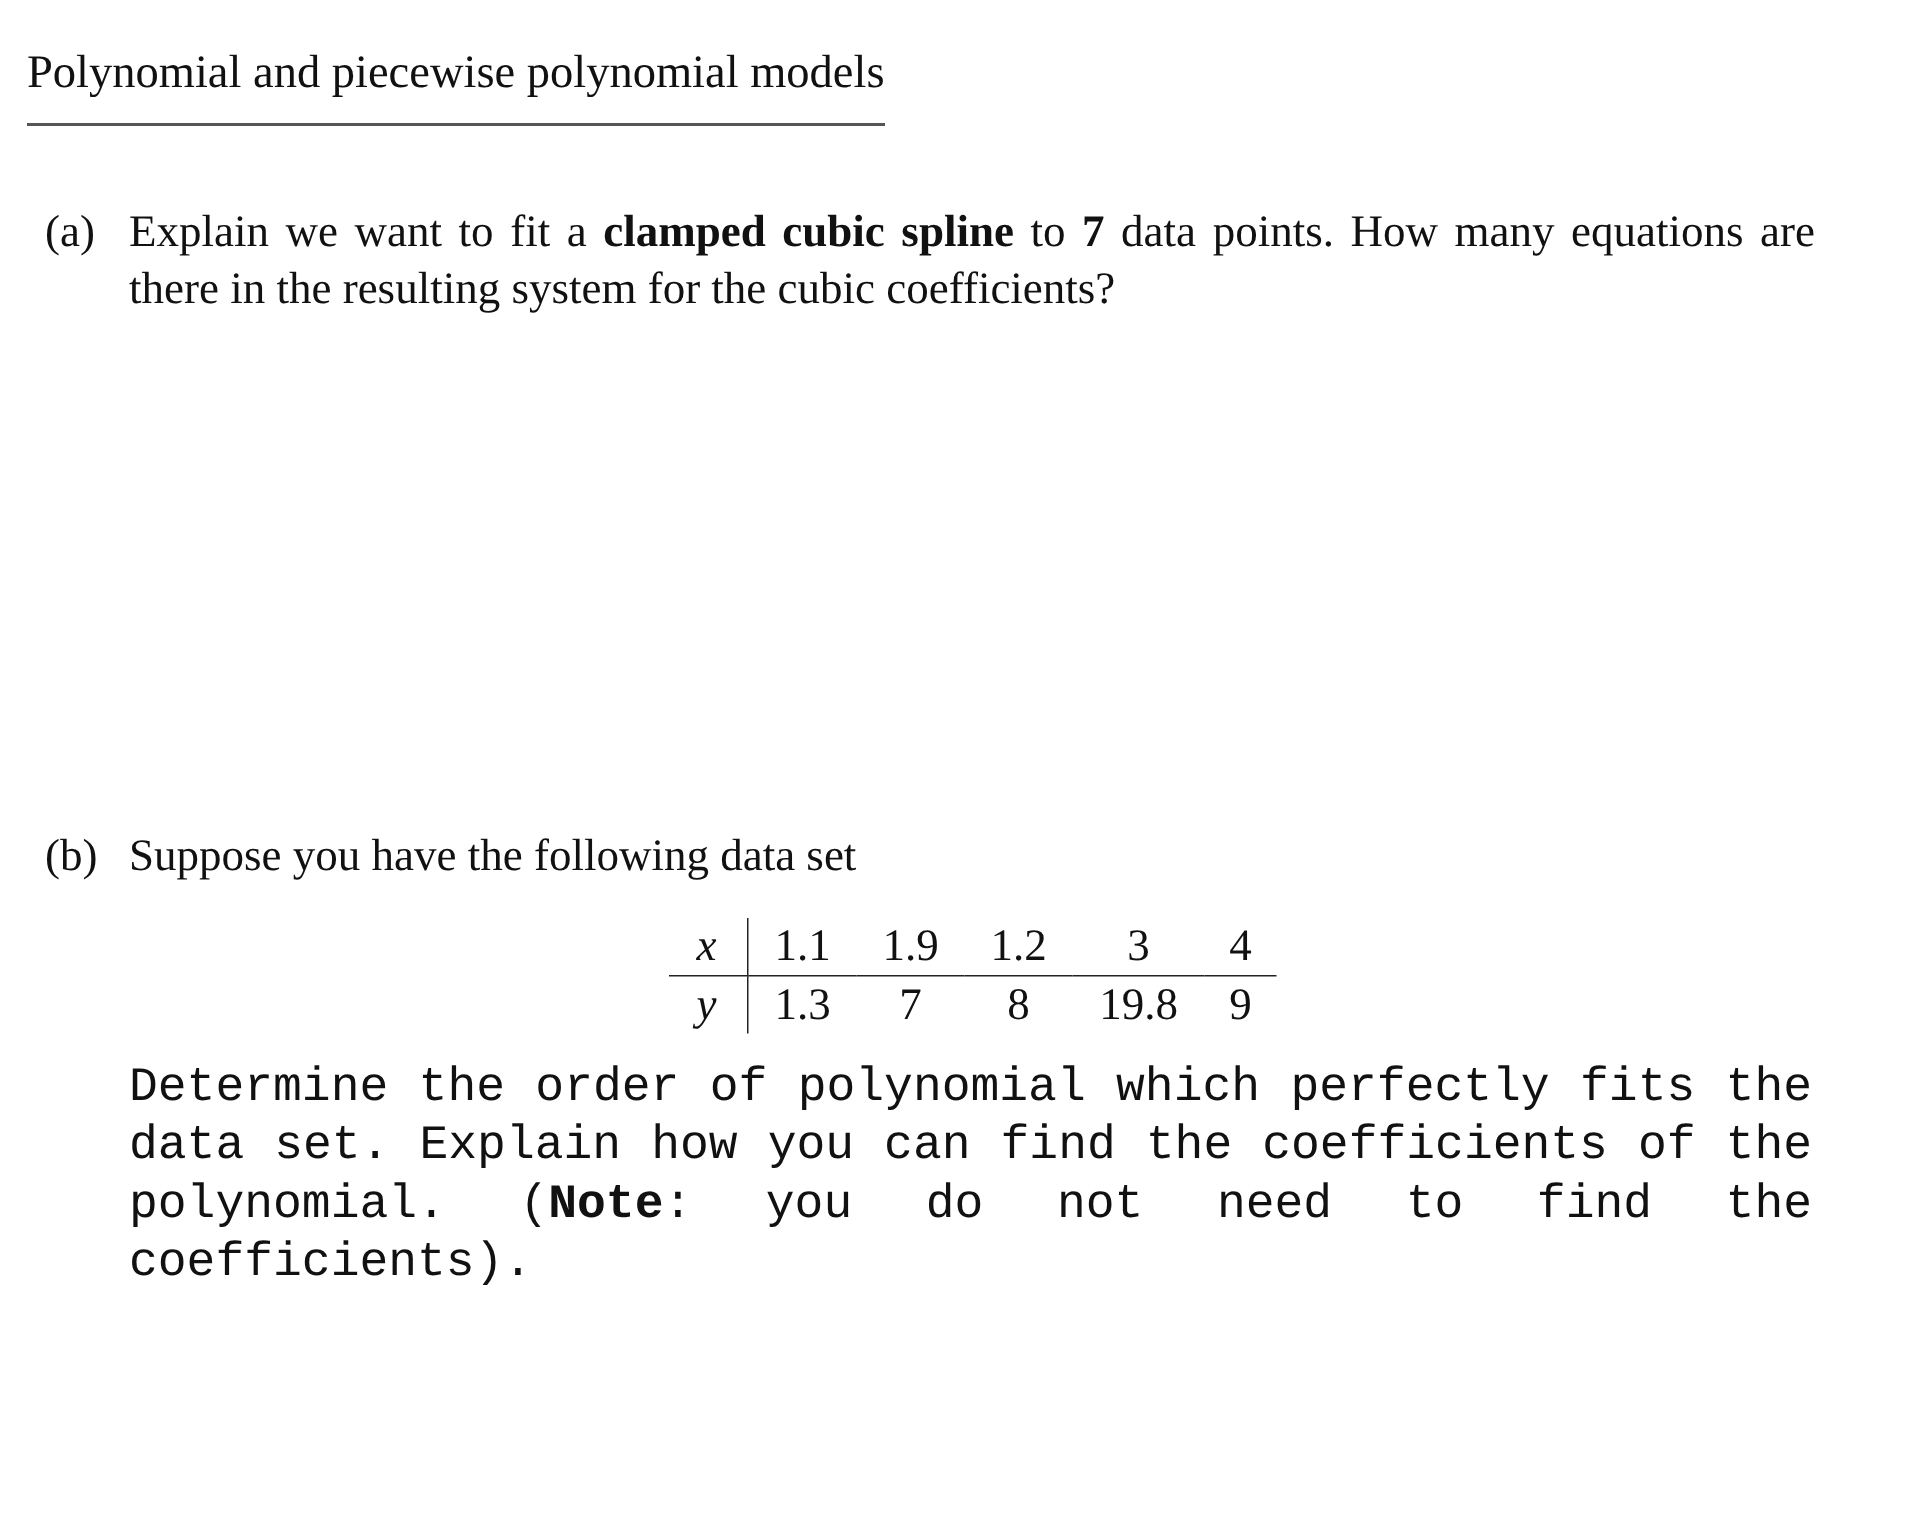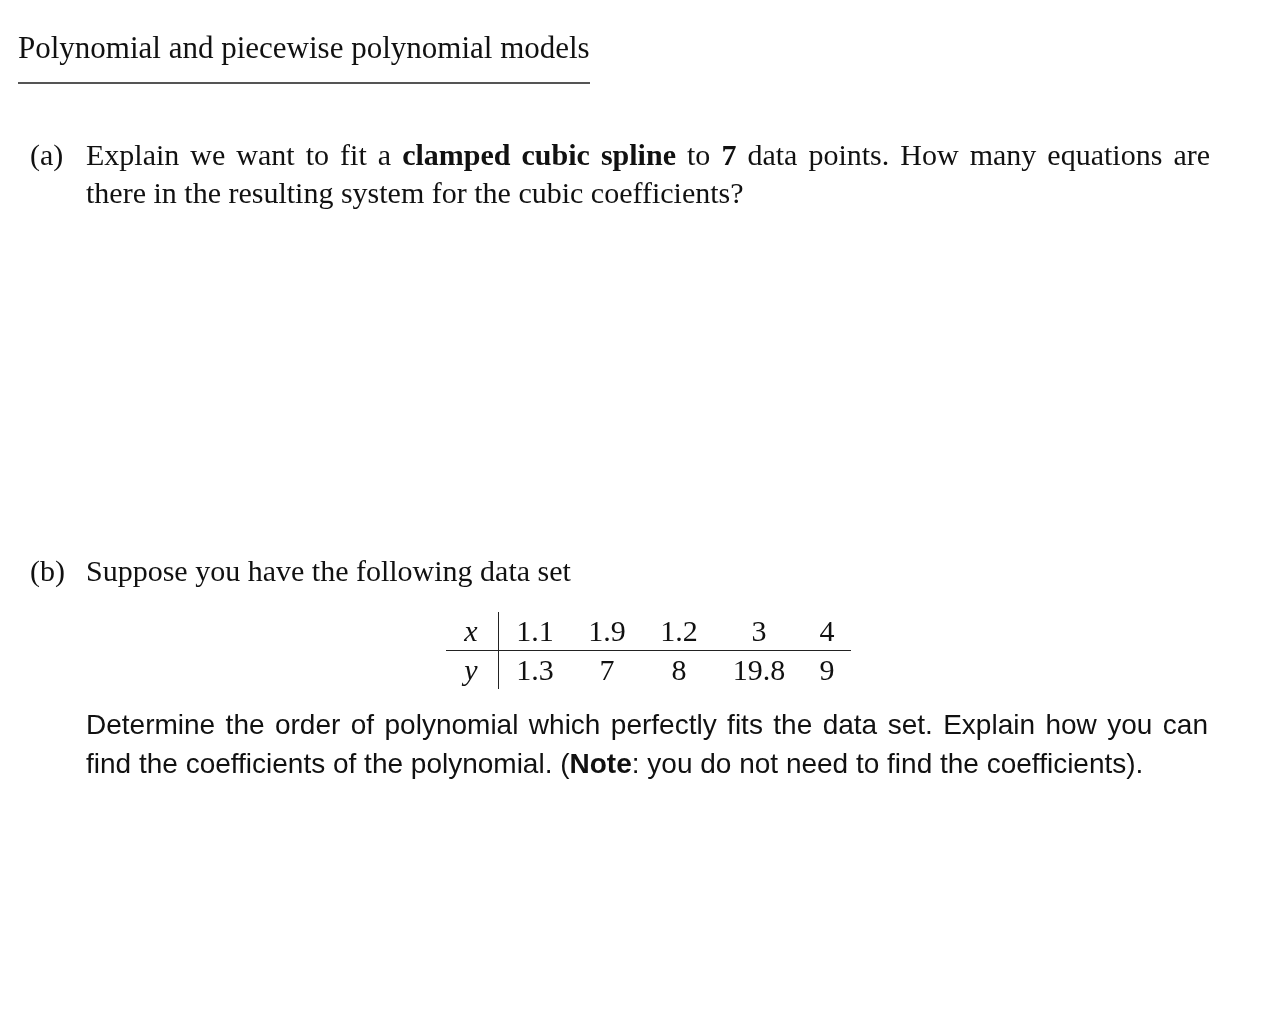--- a/index.html
+++ b/index.html
@@ -75,22 +75,22 @@
     .data-table td.c1 { width: 72px; }
     .data-table td.c2 { width: 72px; }
     .data-table td.c3 { width: 88px; }
     .data-table td.c4 { width: 48px; }
 
     .b-para {
       position: absolute;
       left: 86px;
       top: 705px;
       width: 1122px;
-      font-family: Liberation Sans, sans-serif;
-      font-size: 28px;
+      font-family: Liberation Mono, monospace;
+      font-size: 32px;
       line-height: 39px;
       text-align: justify;
       text-align-last: left;
     }
   </style>
 </head>
 <body>
 
 <div class="title">Polynomial and piecewise polynomial models</div>
 

